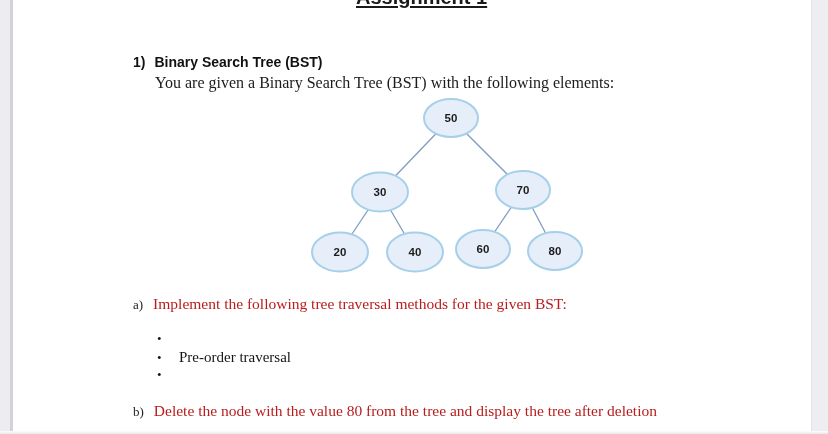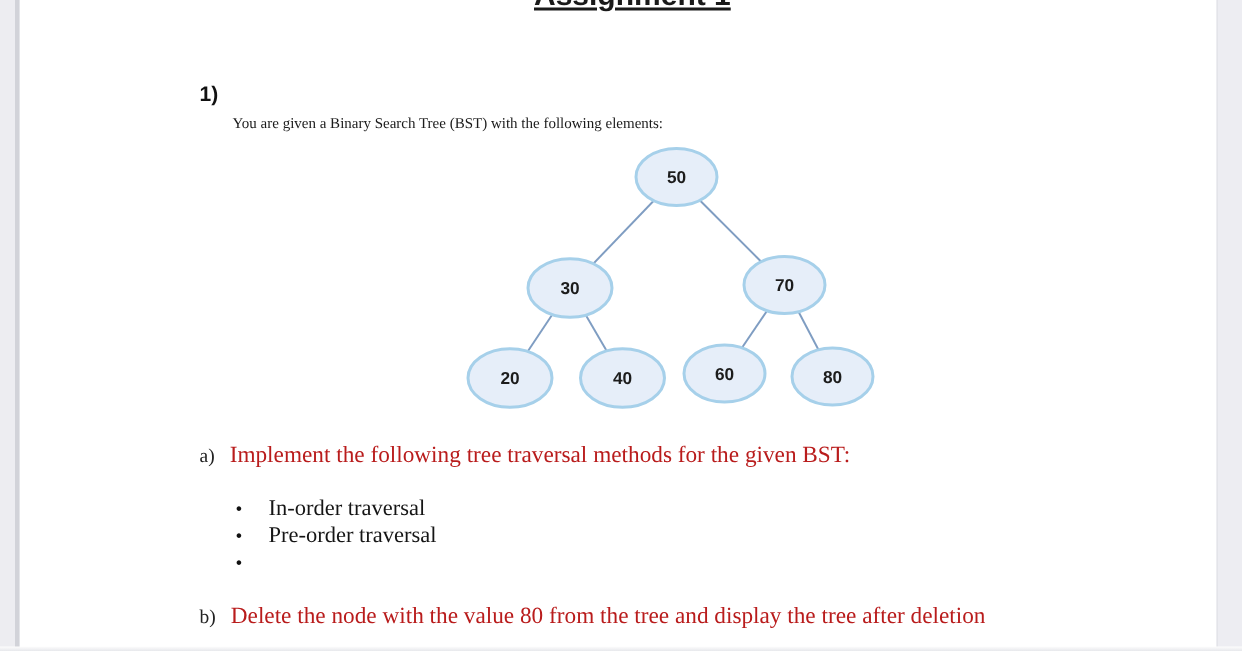--- a/index.html
+++ b/index.html
@@ -48,21 +48,21 @@
   .q-heading {
     position: absolute; left: 133px; top: 54px;
     font-family: "Liberation Sans", sans-serif;
     font-weight: bold; font-size: 14px; line-height: 16px;
     color: #111;
     display: flex; gap: 9px;
     white-space: nowrap;
   }
   .q-intro {
     position: absolute; left: 155px; top: 73px;
-    font-size: 10px; line-height: 19px;
+    font-size: 16px; line-height: 19px;
     white-space: nowrap;
   }
   .tree-figure {
     position: absolute; left: 298px; top: 95px;
     width: 300px; height: 180px;
   }
   .tree-figure svg { display: block; }
   .tree-node-label {
     font-family: "Liberation Sans", sans-serif;
     font-weight: bold; font-size: 11.5px;
@@ -99,20 +99,21 @@
 </style>
 </head>
 <body>
 
 <div class="viewport">
 
   <div class="doc-title">Assignment 1</div>
 
   <div class="q-heading">
     <span>1)</span>
+    <span>Binary Search Tree (BST)</span>
   </div>
 
   <div class="q-intro">You are given a Binary Search Tree (BST) with the following elements:</div>
 
   <div class="tree-figure">
     <svg width="300" height="180" viewBox="0 0 300 180">
 
       <g stroke="#7f9dc2" stroke-width="1.3">
         <line x1="153" y1="23" x2="82" y2="97"></line>
         <line x1="153" y1="23" x2="225" y2="95"></line>
@@ -145,21 +146,20 @@
   </div>
 
   <div class="part part-a">
     <span class="part-marker">a)</span>
     <span class="part-text">Implement the following tree traversal methods for the given BST:</span>
   </div>
 
   <ul class="bullet-list">
     <li>
       <span class="bullet-dot">•</span>
-      <span>In-order traversal</span>
     </li>
     <li>
       <span class="bullet-dot">•</span>
       <span>Pre-order traversal</span>
     </li>
     <li>
       <span class="bullet-dot">•</span>
     </li>
   </ul>
 

